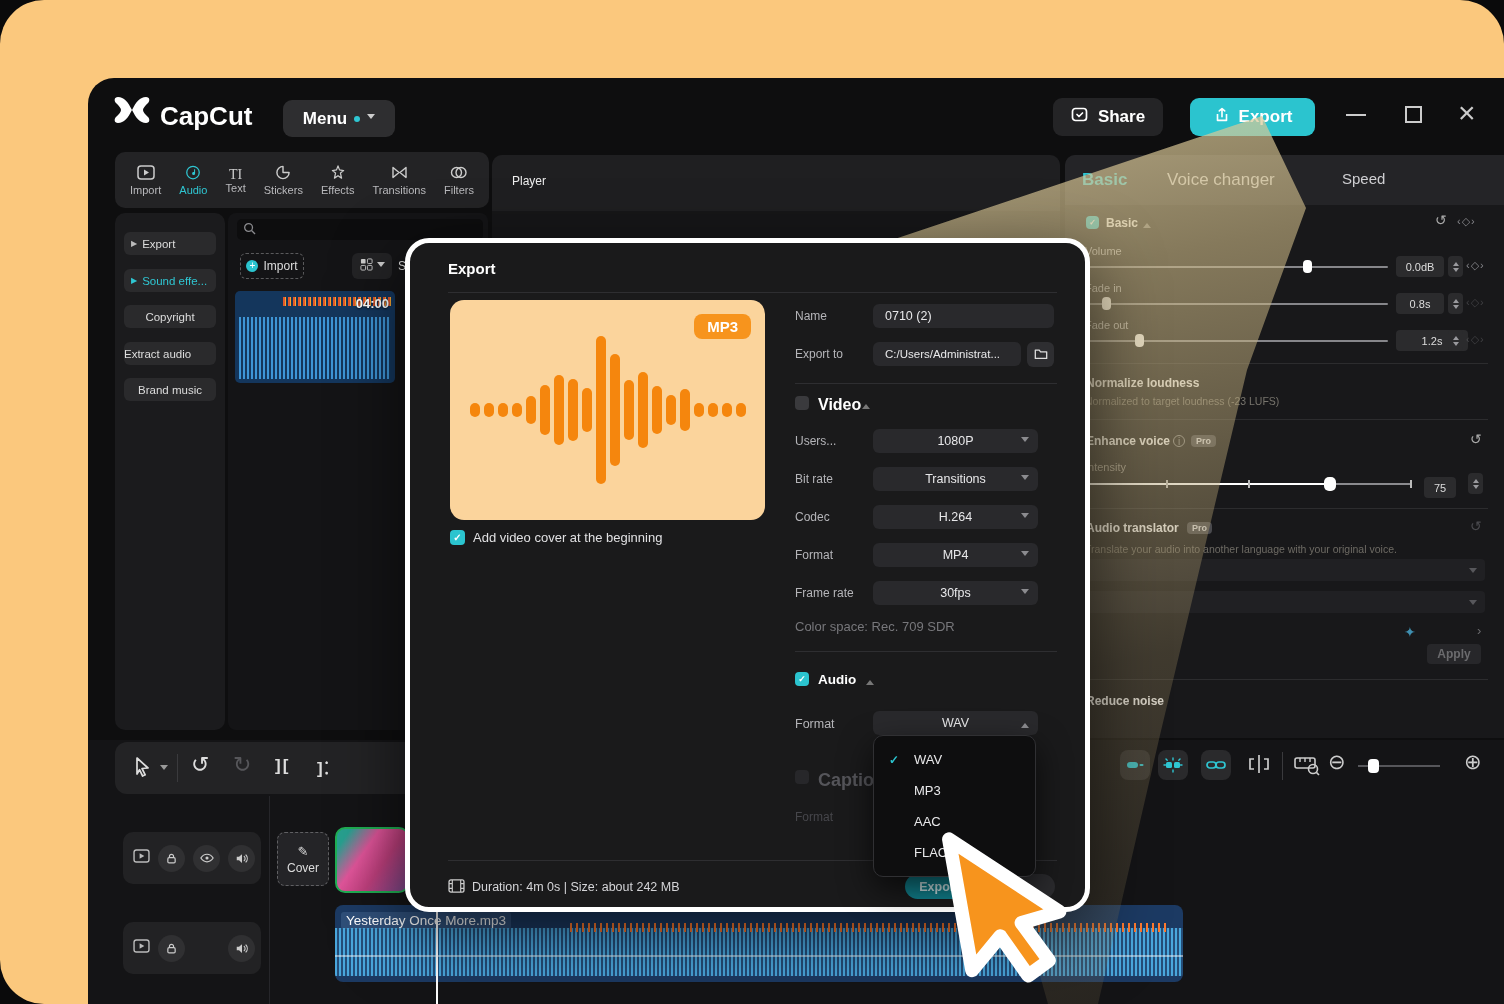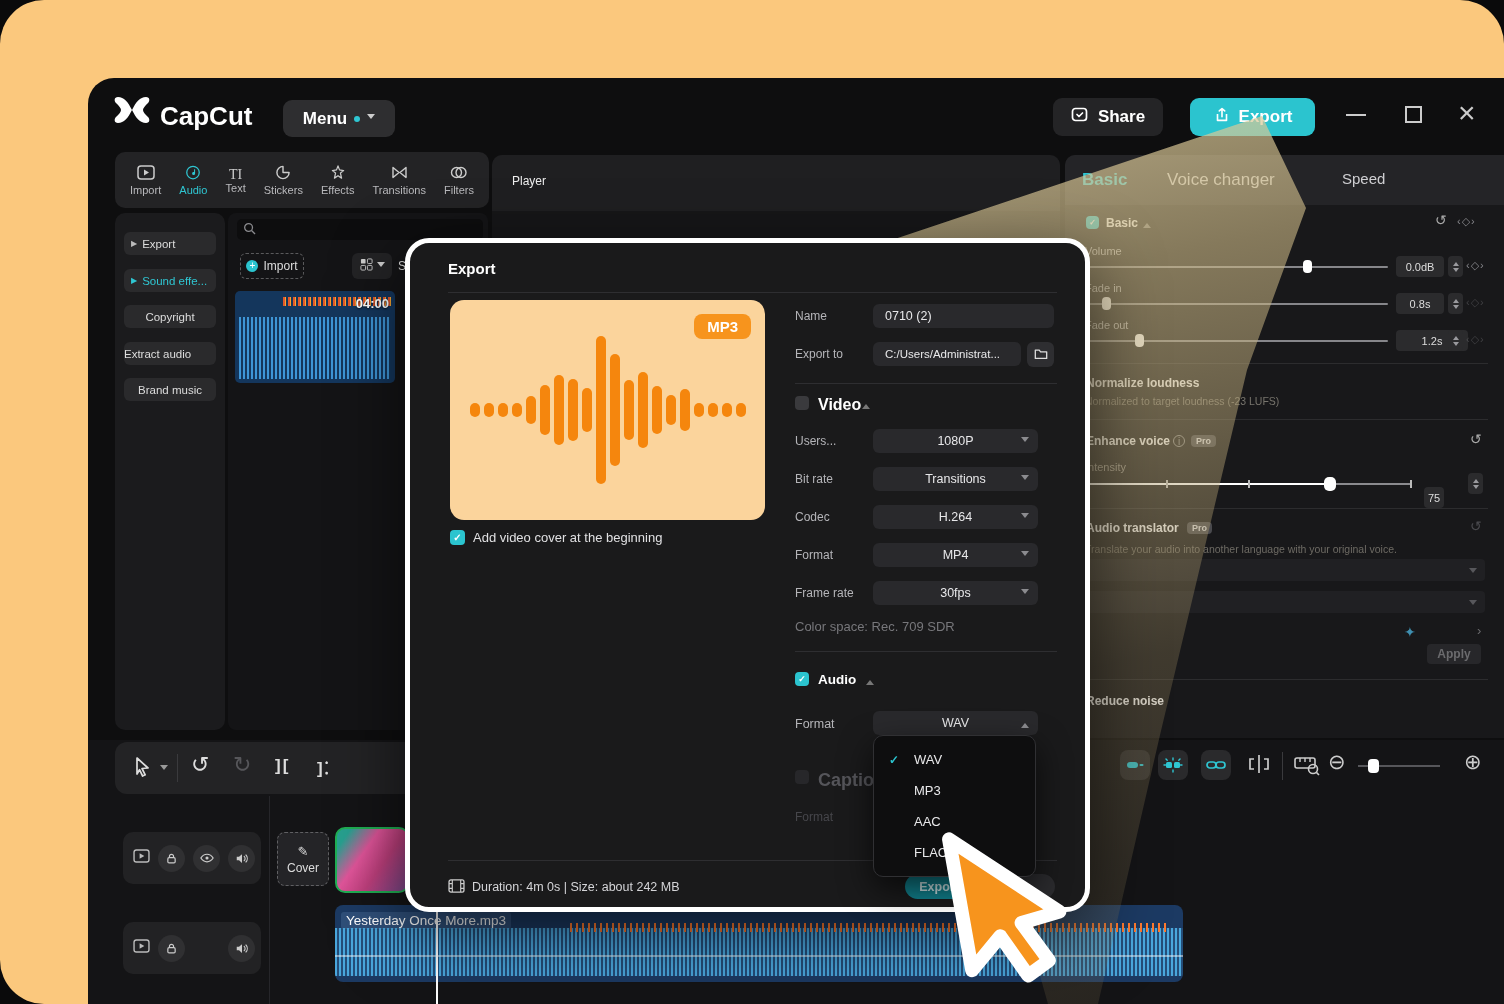--- a/index.html
+++ b/index.html
@@ -244,21 +244,21 @@
   <span class="probadge abs" style="left:126px;top:280px">Pro</span>
   <span class="abs" style="left:405px;top:276px;font-size:14px;color:#aaa">↺</span>
   <span class="abs" style="left:20px;top:306px;font-size:11px;color:#96938c">Intensity</span>
   <div class="abs" style="left:20px;top:328px;width:326px;height:2px;background:#8a8a8e">
     <span class="abs" style="left:0;top:0;width:245px;height:2px;background:#fff"></span>
     <span class="abs" style="left:81px;top:-3px;width:1.5px;height:8px;background:#bbb"></span>
     <span class="abs" style="left:163px;top:-3px;width:1.5px;height:8px;background:#bbb"></span>
     <span class="abs" style="left:325px;top:-3px;width:1.5px;height:8px;background:#bbb"></span>
   </div>
   <div class="abs" style="left:259px;top:322px;width:12px;height:14px;background:#fff;border-radius:5px"></div>
-  <div class="pill abs" style="left:359px;top:332px;width:20px;height:21px">75</div>
+  <div class="pill abs" style="left:359px;top:322px;width:32px;height:21px">75</div>
   <div class="stepper abs" style="left:403px;top:318px;width:15px;height:21px">
       <i class="up"></i>
       <i class="dn"></i>
     </div>
   <div class="divline" style="left:20px;top:353px;width:403px"></div>
 
   <span class="abs bold" style="left:21px;top:366px;font-size:12px;color:#eee">Audio translator</span>
   <span class="probadge abs" style="left:122px;top:367px">Pro</span>
   <span class="abs" style="left:405px;top:363px;font-size:14px;color:#4a4a4e">↺</span>
   <span class="abs" style="left:20px;top:388px;font-size:10.5px;color:#6e6b64">Translate your audio into another language with your original voice.</span>

